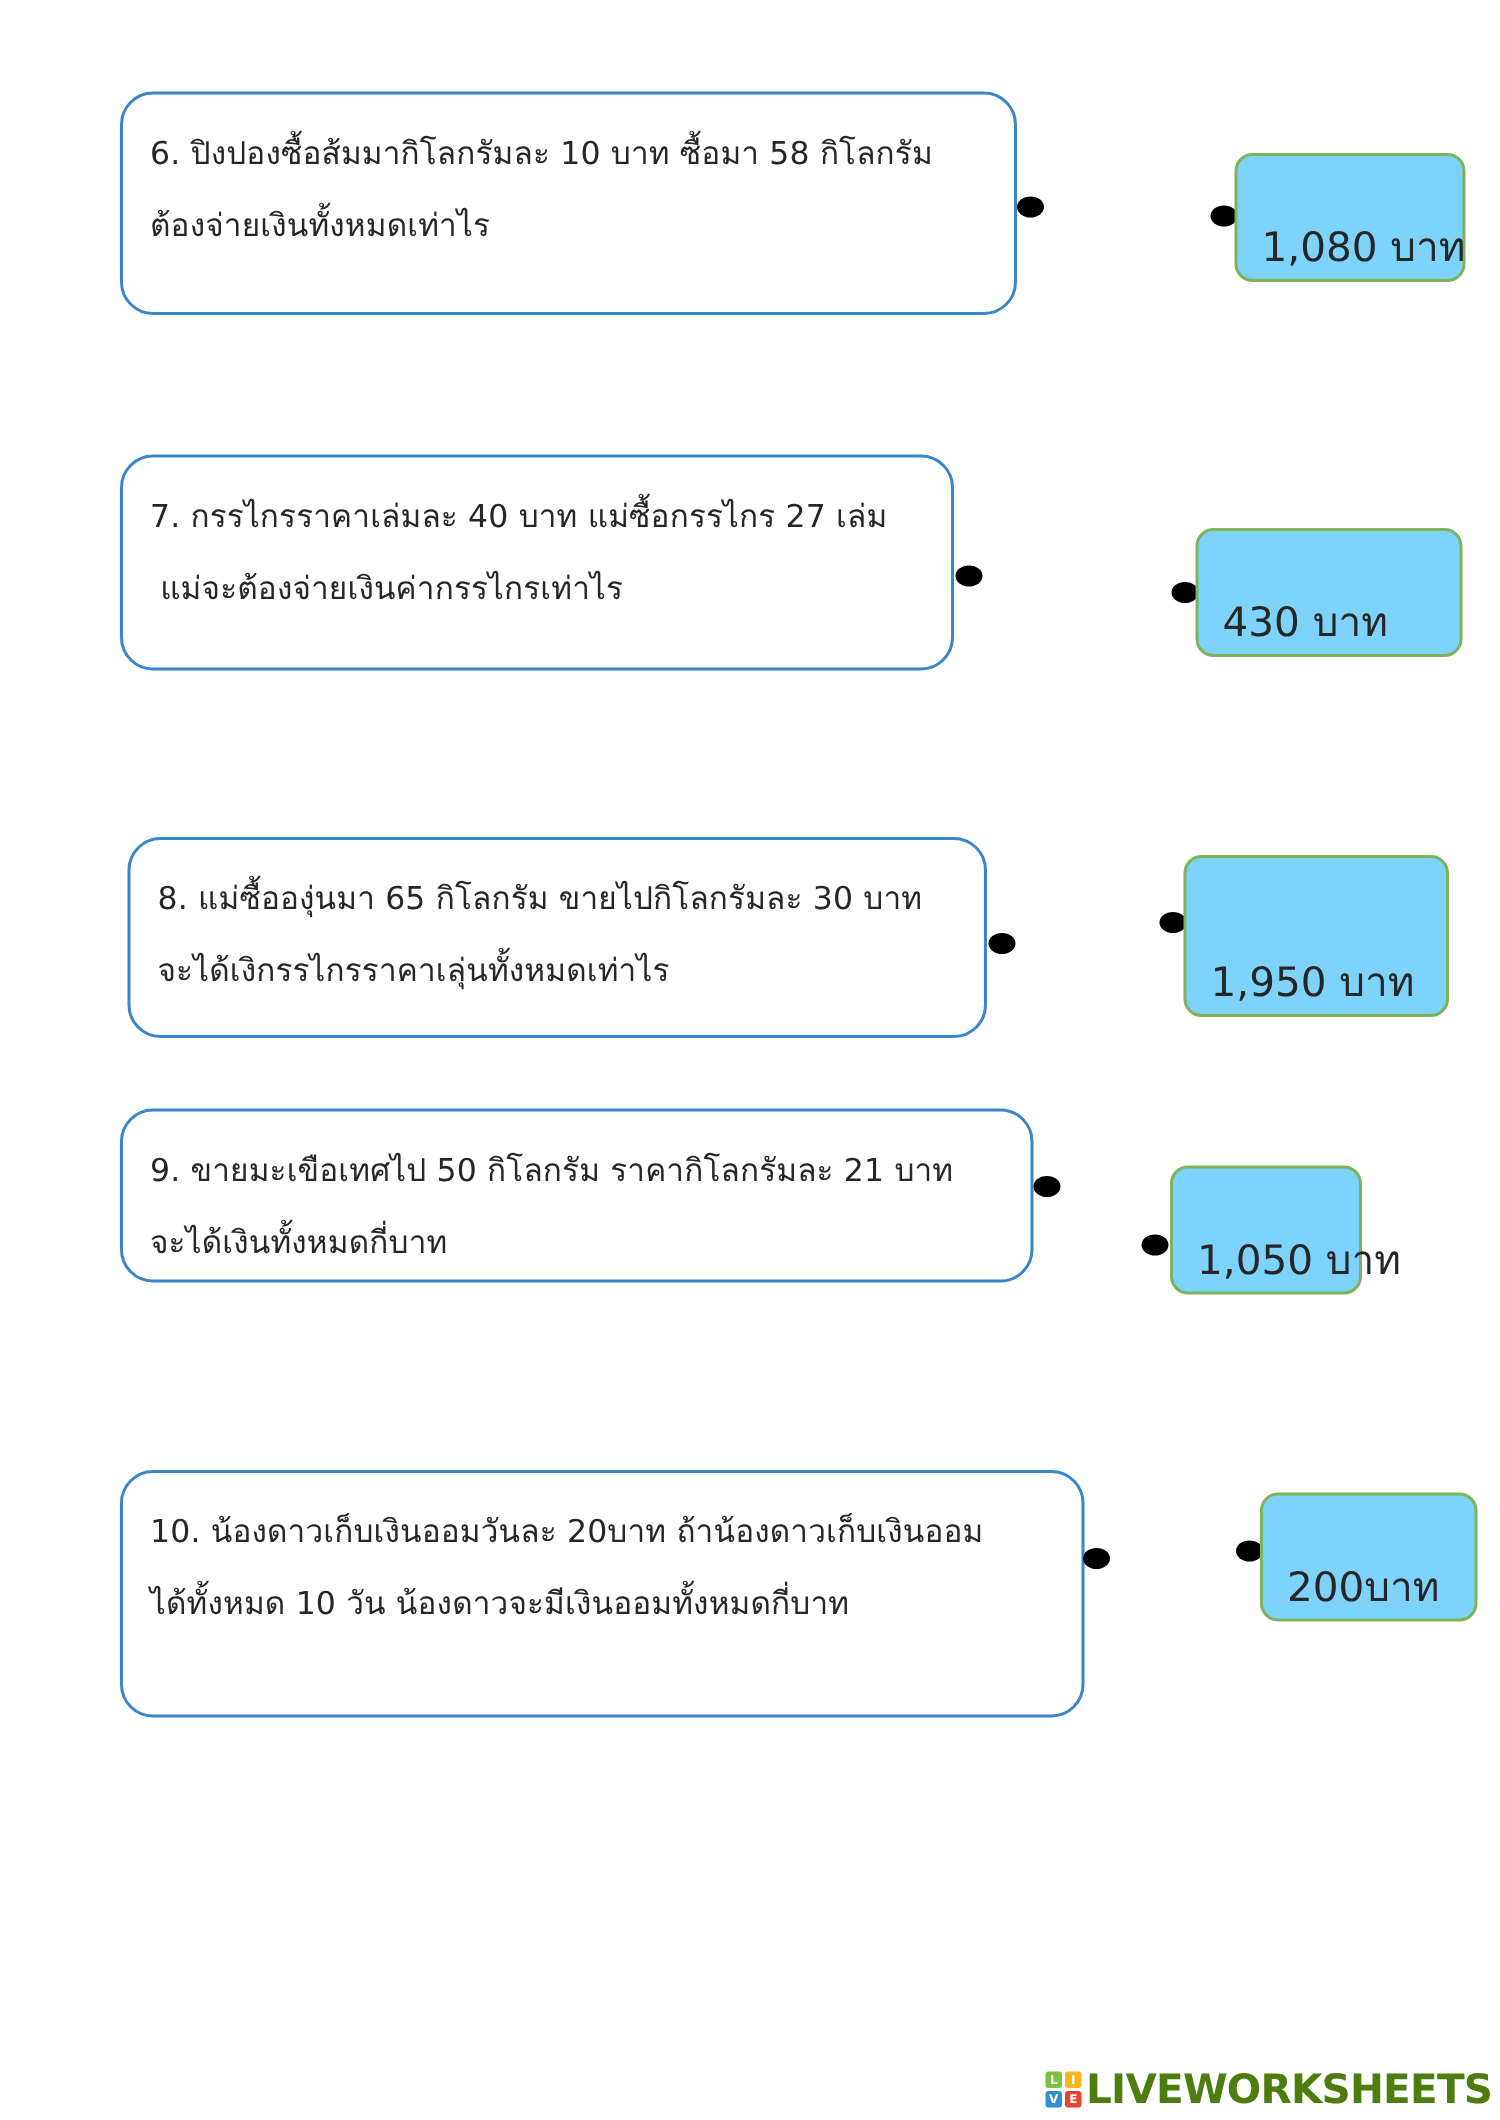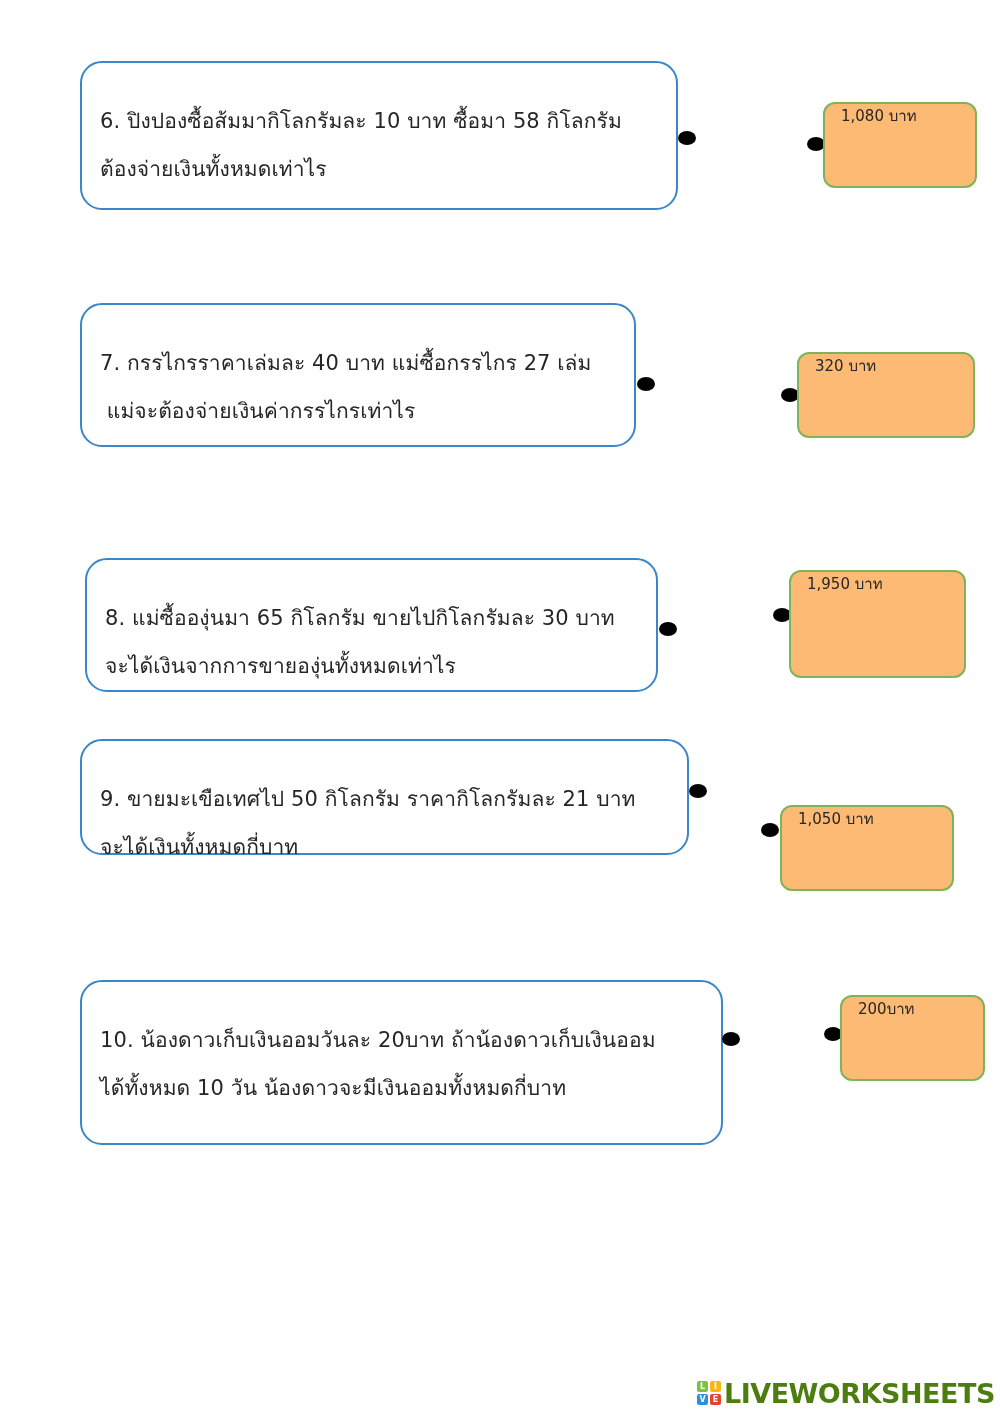--- a/index.html
+++ b/index.html
@@ -14,40 +14,40 @@
       overflow: hidden;
       font-family: "DejaVu Sans", "Liberation Sans", sans-serif;
       color: #222222;
     }
     .q-box {
       position: absolute;
       box-sizing: border-box;
       border: 2px solid #3a86c8;
       border-radius: 22px;
       background: #ffffff;
-      padding: 34px 18px 0 18px;
+      padding: 15px 18px 0 18px;
       font-size: 21px;
       line-height: 48px;
       color: #262626;
       letter-spacing: 0.1px;
     }
     .q-line {
       display: block;
       white-space: nowrap;
     }
     .a-box {
       position: absolute;
       box-sizing: border-box;
       border: 2px solid #7fb35a;
       border-radius: 12px;
-      background: #fdba74;
-      font-size: 15px;
+      background: #7dd3fc;
+      font-size: 27px;
       color: #262626;
       display: flex;
-      align-items: flex-start;
+      align-items: flex-end;
       padding-left: 16px;
       white-space: nowrap;
     }
     .dot {
       position: absolute;
       width: 18px;
       height: 14px;
       border-radius: 50%;
       background: #000000;
     }
@@ -100,42 +100,42 @@
 </div>
 
 <div class="q-box" style="left:80px; top:303px; width:556px; height:144px;">
   <span class="q-line">7. กรรไกรราคาเล่มละ 40 บาท แม่ซื้อกรรไกร 27 เล่ม</span>
   <span class="q-line" style="white-space:pre;"> แม่จะต้องจ่ายเงินค่ากรรไกรเท่าไร</span>
 </div>
 <div class="dot" style="left:637px; top:377px;"></div>
 
 <div class="dot" style="left:781px; top:388px;"></div>
 <div class="a-box" style="left:797px; top:352px; width:178px; height:86px;">
-  <span>320 บาท</span>
+  <span>430 บาท</span>
 </div>
 
 <div class="q-box" style="left:85px; top:558px; width:573px; height:134px;">
   <span class="q-line">8. แม่ซื้อองุ่นมา 65 กิโลกรัม ขายไปกิโลกรัมละ 30 บาท</span>
-  <span class="q-line">จะได้เงินจากการขายองุ่นทั้งหมดเท่าไร</span>
+  <span class="q-line">จะได้เงิกรรไกรราคาเลุ่นทั้งหมดเท่าไร</span>
 </div>
 <div class="dot" style="left:659px; top:622px;"></div>
 
 <div class="dot" style="left:773px; top:608px;"></div>
 <div class="a-box" style="left:789px; top:570px; width:177px; height:108px;">
   <span>1,950 บาท</span>
 </div>
 
 <div class="q-box" style="left:80px; top:739px; width:609px; height:116px;">
   <span class="q-line">9. ขายมะเขือเทศไป 50 กิโลกรัม ราคากิโลกรัมละ 21 บาท</span>
   <span class="q-line">จะได้เงินทั้งหมดกี่บาท</span>
 </div>
 <div class="dot" style="left:689px; top:784px;"></div>
 
 <div class="dot" style="left:761px; top:823px;"></div>
-<div class="a-box" style="left:780px; top:777px; width:174px; height:86px;margin-top:28px;">
+<div class="a-box" style="left:780px; top:777px; width:128px; height:86px;">
   <span>1,050 บาท</span>
 </div>
 
 <div class="q-box" style="left:80px; top:980px; width:643px; height:165px;">
   <span class="q-line">10. น้องดาวเก็บเงินออมวันละ 20บาท ถ้าน้องดาวเก็บเงินออม</span>
   <span class="q-line">ได้ทั้งหมด 10 วัน น้องดาวจะมีเงินออมทั้งหมดกี่บาท</span>
 </div>
 <div class="dot" style="left:722px; top:1032px;"></div>
 
 <div class="dot" style="left:824px; top:1027px;"></div>

